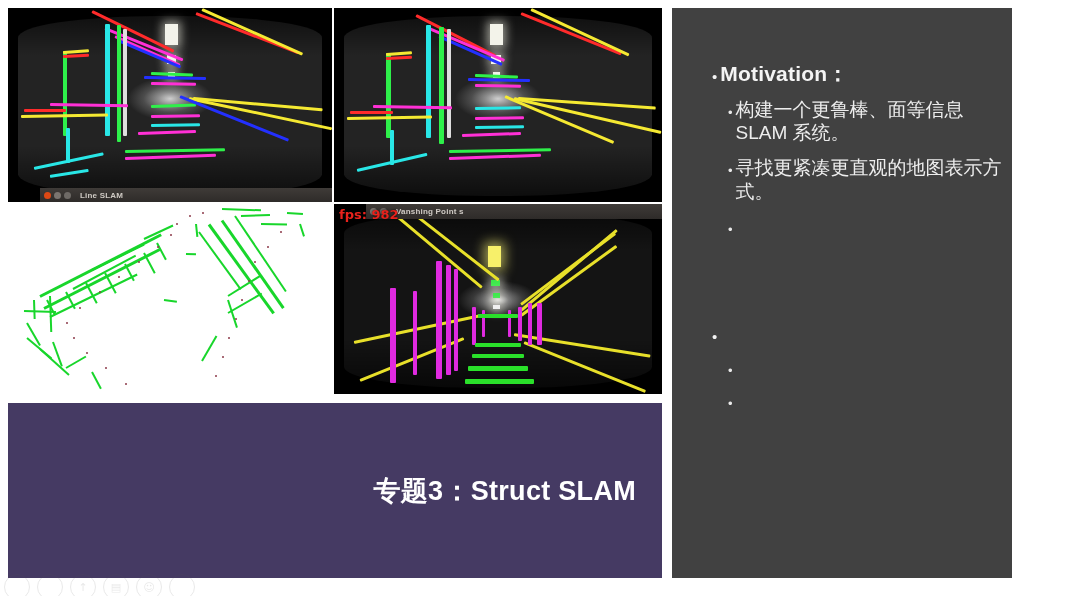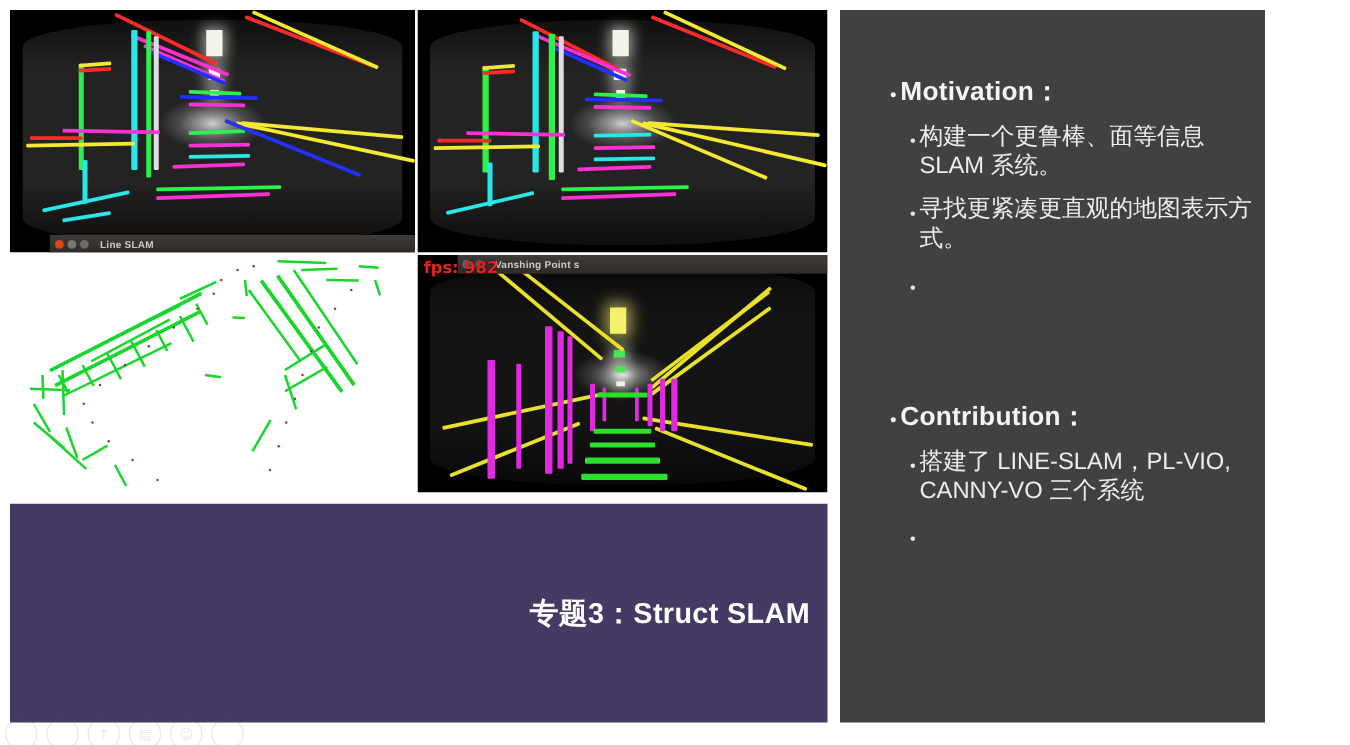--- a/index.html
+++ b/index.html
@@ -122,23 +122,23 @@
     top: 403px;
     width: 654px;
     height: 175px;
     background: #453a63;
     display: flex;
     align-items: center;
     justify-content: flex-end;
   }
   .title-band .band-title {
     color: #ffffff;
-    font-size: 23px;
+    font-size: 27px;
     font-weight: bold;
-    padding-right: 14px;
+    padding-right: 26px;
     letter-spacing: .3px;
     white-space: nowrap;
   }
 
   
   .text-panel {
     position: absolute;
     left: 672px;
     top: 8px;
     width: 340px;
@@ -438,25 +438,23 @@
         <span class="sub-text">寻找更紧凑更直观的地图表示方式。</span>
       </div>
       <div class="sub-row">
         <span class="sub-bullet">•</span>
       </div>
     </div>
 
     <div class="blk blk-contribution">
       <div class="head-row">
         <span class="head-bullet">•</span>
-        <span class="head-text">Contribution：</span>
       </div>
       <div class="sub-row">
         <span class="sub-bullet">•</span>
-        <span class="sub-text">搭建了 LINE-SLAM，PL-VIO, CANNY-VO 三个系统</span>
       </div>
       <div class="sub-row">
         <span class="sub-bullet">•</span>
       </div>
     </div>
   </div>
 
   <div class="icon-strip">
     <div class="circ"></div>
     <div class="circ"></div>

